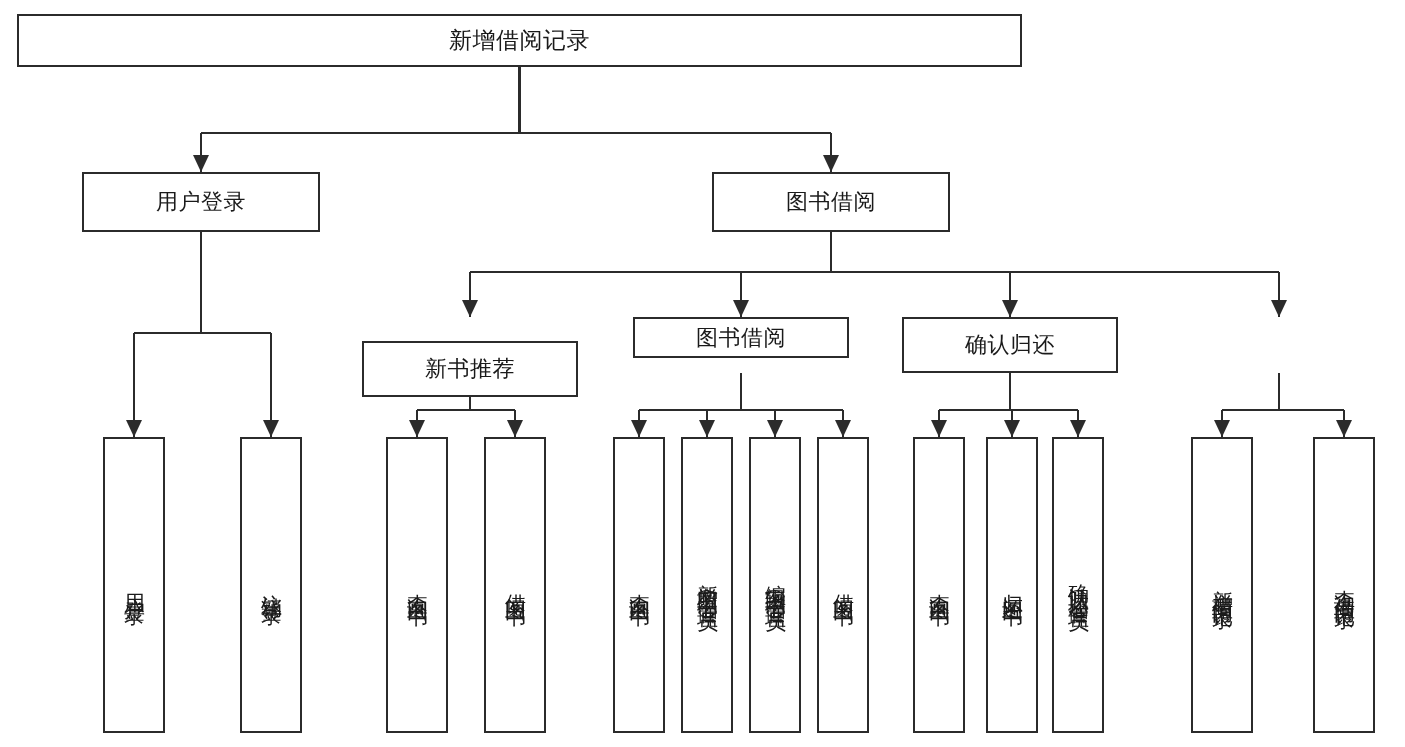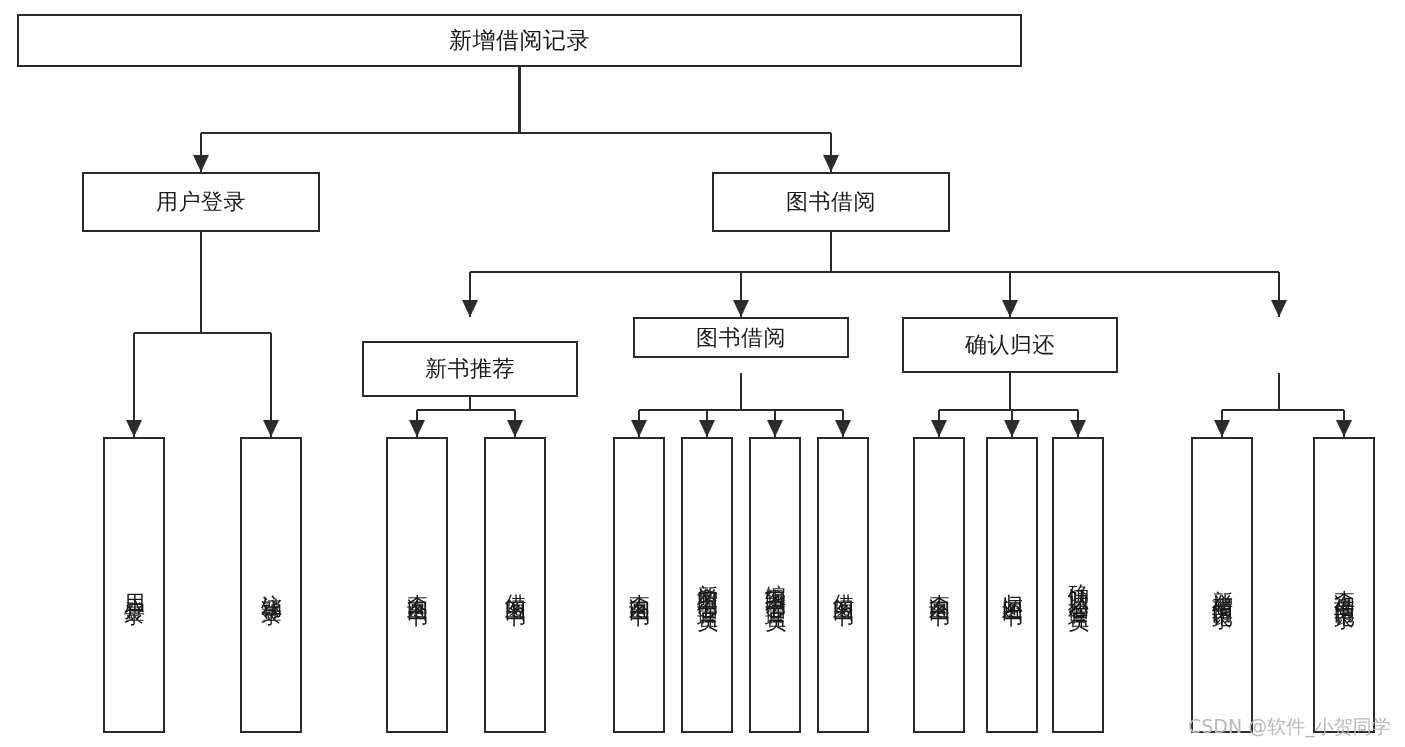--- a/index.html
+++ b/index.html
@@ -194,14 +194,13 @@
     </div>
     <div class="node vert" style="left: 1052px; top: 437px; width: 52px; height: 296px;">
       <span class="label">确认归还（管理员）</span>
     </div>
     <div class="node vert" style="left: 1191px; top: 437px; width: 62px; height: 296px;">
       <span class="label">新增借阅记录</span>
     </div>
     <div class="node vert" style="left: 1313px; top: 437px; width: 62px; height: 296px;">
       <span class="label">查询借阅记录</span>
     </div>
-    <div id="watermark" style="left: 1188px; top: 714px;">CSDN @软件_小贺同学</div>
   </div>
 
 </body></html>

